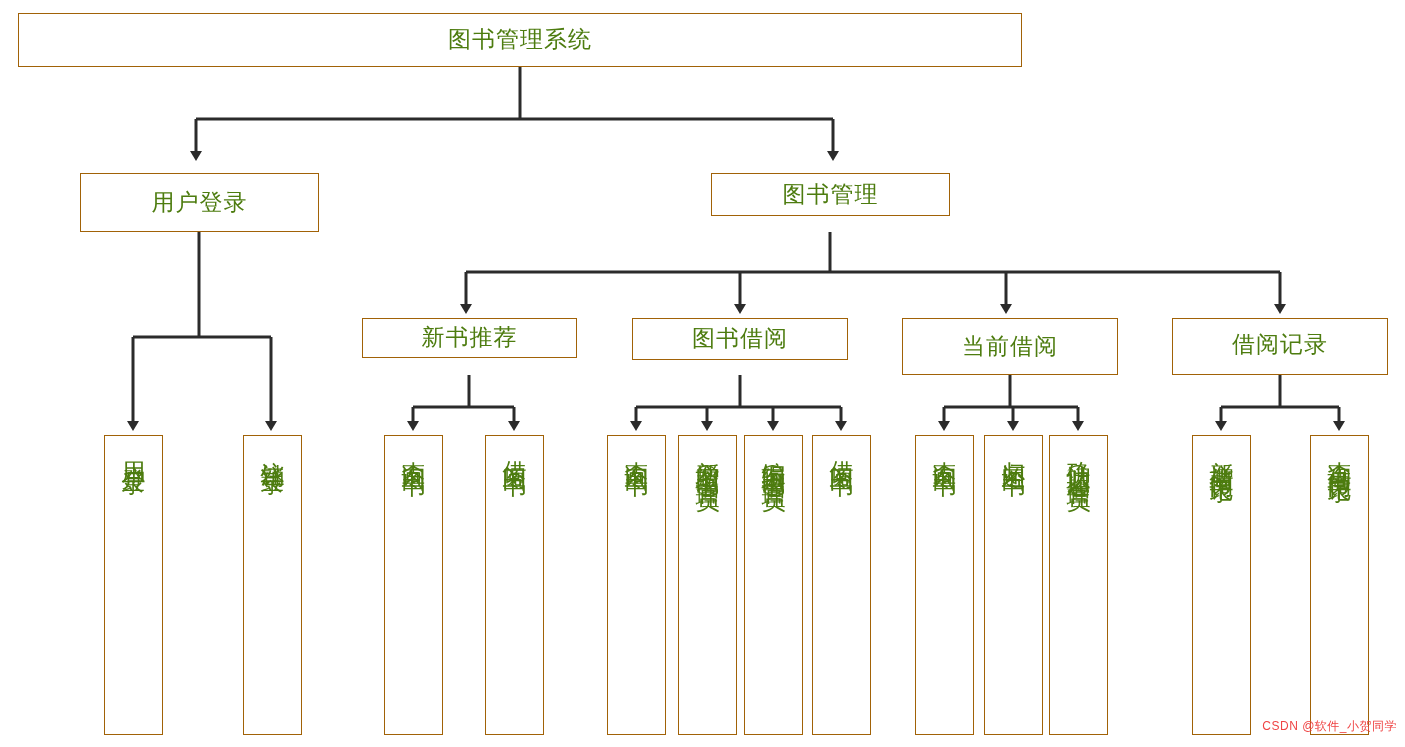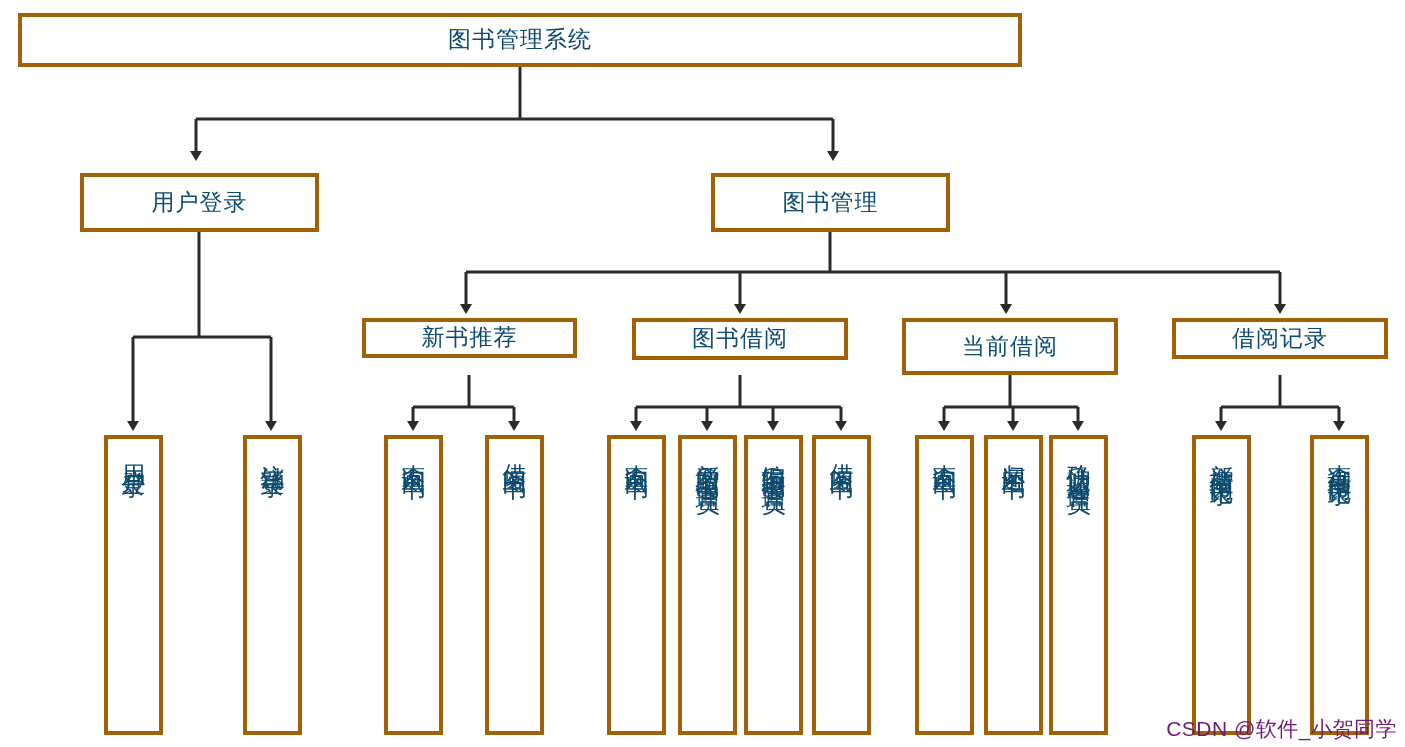--- a/index.html
+++ b/index.html
@@ -20,26 +20,26 @@
   #wires {
     position: absolute;
     left: 0;
     top: 0;
     width: 1405px;
     height: 747px;
   }
   .node {
     position: absolute;
     box-sizing: border-box;
-    border: 4px solid #a16207;
+    border: 1px solid #a16207;
     background: #ffffff;
     display: flex;
     align-items: center;
     justify-content: center;
-    color: #0c4a6e;
+    color: #4d7c0f;
   }
   .node-label {
     display: block;
     text-align: center;
     line-height: 1.18;
     white-space: nowrap;
   }
   
   .node.horiz .node-label {
     font-size: 23px;
@@ -54,23 +54,23 @@
     writing-mode: vertical-rl;
     text-orientation: upright;
     font-size: 24px;
     letter-spacing: 4px;
     line-height: 1;
     white-space: nowrap;
   }
   .watermark {
     position: absolute;
     right: 8px;
-    bottom: 4px;
-    font-size: 21px;
-    color: #701a75;
+    bottom: 12px;
+    font-size: 12px;
+    color: #ef4444;
     letter-spacing: 0.5px;
     white-space: nowrap;
     pointer-events: none;
   }
 </style>
 </head>
 <body>
 
 <div id="canvas">
 
@@ -128,37 +128,37 @@
   </svg>
 
   <div class="node horiz" style="left:18px; top:13px; width:1004px; height:54px;">
     <span class="node-label">图书管理系统</span>
   </div>
 
   <div class="node horiz" style="left:80px; top:173px; width:239px; height:59px;">
     <span class="node-label">用户登录</span>
   </div>
 
-  <div class="node horiz" style="left:711px; top:173px; width:239px; height:59px;">
+  <div class="node horiz" style="left:711px; top:173px; width:239px; height:43px;">
     <span class="node-label">图书管理</span>
   </div>
 
   <div class="node horiz" style="left:362px; top:318px; width:215px; height:40px;">
     <span class="node-label">新书推荐</span>
   </div>
 
   <div class="node horiz" style="left:632px; top:318px; width:216px; height:42px;">
     <span class="node-label">图书借阅</span>
   </div>
 
   <div class="node horiz" style="left:902px; top:318px; width:216px; height:57px;align-items:center;">
     <span class="node-label">当前借阅</span>
   </div>
 
-  <div class="node horiz" style="left:1172px; top:318px; width:216px; height:41px;">
+  <div class="node horiz" style="left:1172px; top:318px; width:216px; height:57px;font-family:Liberation Mono, monospace;">
     <span class="node-label">借阅记录</span>
   </div>
 
   <div class="node vert" style="left:104px; top:435px; width:59px; height:300px;">
     <span class="node-label">用户登录</span>
   </div>
 
   <div class="node vert" style="left:243px; top:435px; width:59px; height:300px;">
     <span class="node-label">注销登录</span>
   </div>

